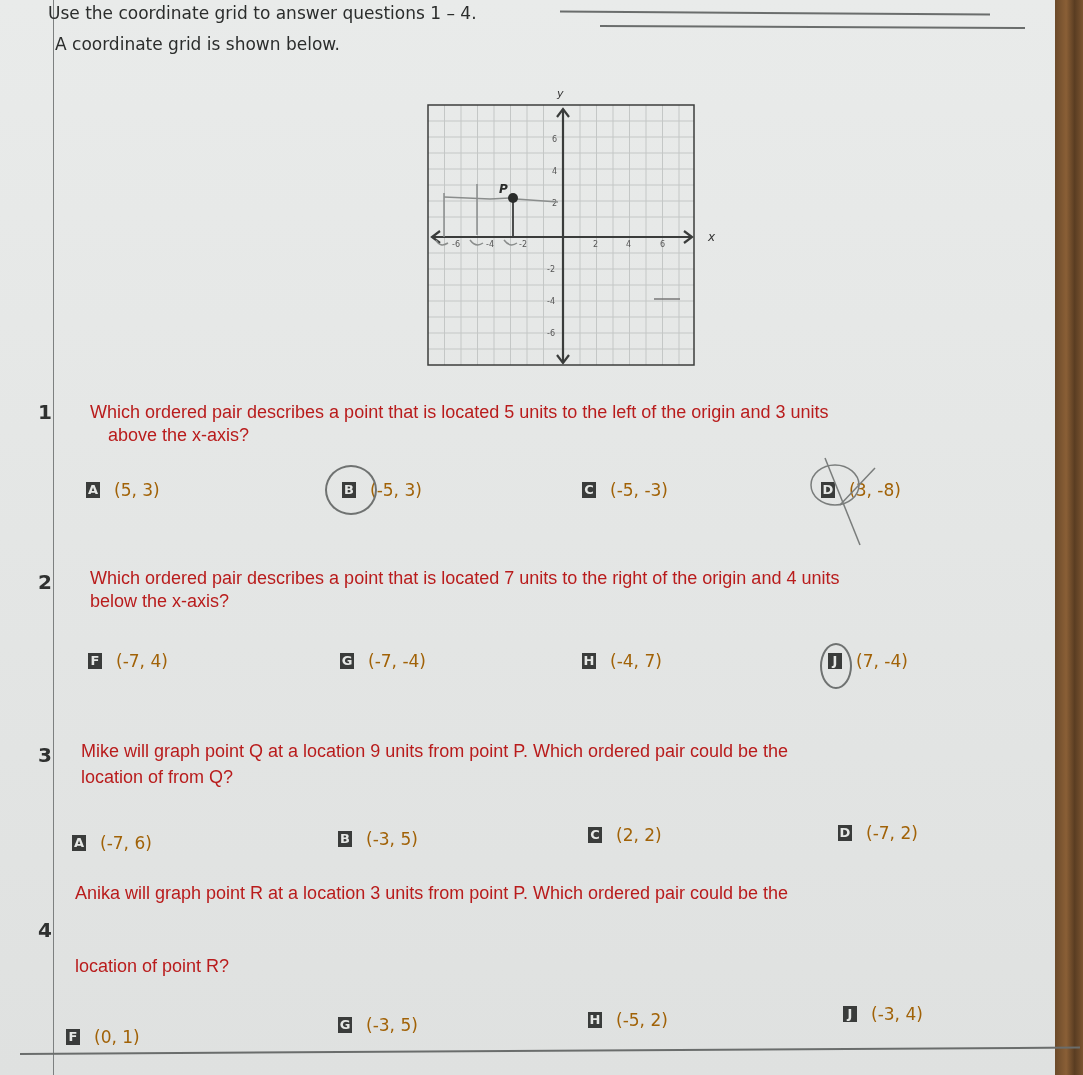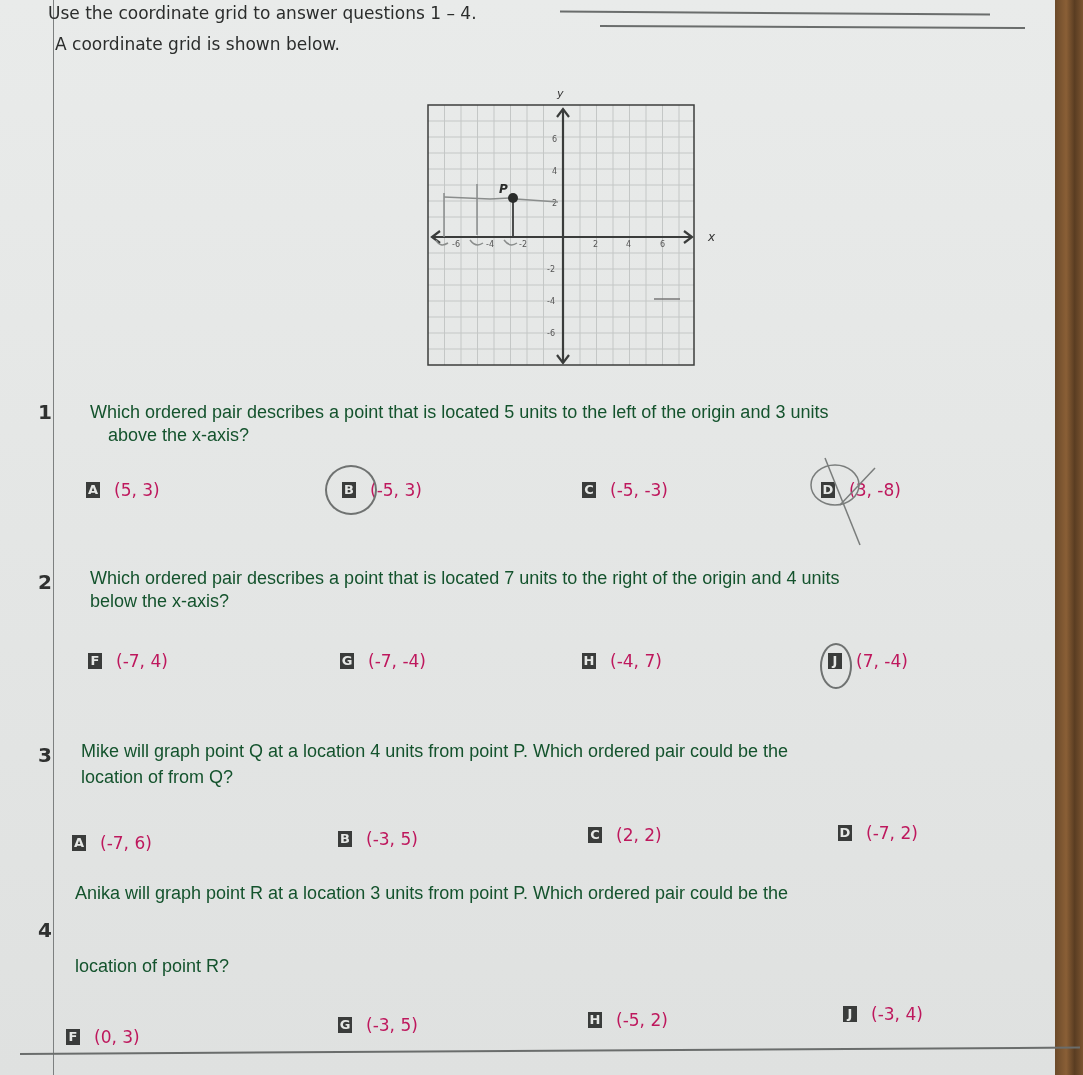--- a/index.html
+++ b/index.html
@@ -11,25 +11,25 @@
   .wood { position:absolute; right:0; top:0; width:28px; height:1075px;
     background:linear-gradient(90deg,#6b4a2a,#8a5f36 40%,#5a3d22 70%,#7a5430); }
   .paper { position:absolute; left:0; top:0; width:1062px; height:1075px;
     background:linear-gradient(180deg,#e9ebea 0%,#e4e6e5 50%,#dfe1e0 100%); }
   .margin-line { position:absolute; left:53px; top:0; width:1px; height:1075px; background:#7d8080; }
   .top-rule { position:absolute; height:2px; background:#6a6d6c; }
   .abs { position:absolute; white-space:nowrap; }
   .intro-title { left:48px; top:3px; font-size:17px; font-weight:normal; }
   .intro-sub { left:55px; top:34px; font-size:17px; }
   .qnum { font-size:20px; font-weight:bold; color:#2f3130; }
-  .qtext { font-family:"Liberation Sans", sans-serif; font-size:18px; line-height:23px; color:#14532d; }
+  .qtext { font-family:"Liberation Sans", sans-serif; font-size:18px; line-height:23px; color:#b91c1c; }
   .choice { display:flex; align-items:center; gap:14px; font-size:17px; }
   .letter { display:inline-block; width:14px; height:16px; background:#3a3c3b; color:#e6e8e6;
     font-size:13px; font-weight:bold; line-height:16px; text-align:center; font-family:"DejaVu Sans", sans-serif; }
-  .val { font-family:"DejaVu Sans", sans-serif; font-size:17px; color:#be185d; }
+  .val { font-family:"DejaVu Sans", sans-serif; font-size:17px; color:#a16207; }
   .circle-mark { position:absolute; border:2px solid #6f7271; border-radius:50%; }
   svg text { font-family:"DejaVu Sans", sans-serif; }
 </style>
 </head>
 <body>
 
 <div class="paper"></div>
 <div class="wood"></div>
 <div class="margin-line"></div>
 <div class="top-rule" style="left:560px; top:12px; width:430px; transform:rotate(0.4deg);"></div>
@@ -153,21 +153,21 @@
     <span class="letter">H</span>
     <span class="val">(-4, 7)</span>
   </div>
 <div class="abs choice" style="left:828px; top:651px;">
     <span class="letter">J</span>
     <span class="val">(7, -4)</span>
   </div>
 <div class="circle-mark" style="left:820px; top:643px; width:28px; height:42px;"></div>
 
 <div class="abs qnum" style="left:38px; top:743px;">3</div>
-<div class="abs qtext" style="left:81px; top:740px;">Mike will graph point Q at a location 4 units from point P. Which ordered pair could be the</div>
+<div class="abs qtext" style="left:81px; top:740px;">Mike will graph point Q at a location 9 units from point P. Which ordered pair could be the</div>
 <div class="abs qtext" style="left:81px; top:766px;">location of from Q?</div>
 <div class="abs choice" style="left:72px; top:833px;">
     <span class="letter">A</span>
     <span class="val">(-7, 6)</span>
   </div>
 <div class="abs choice" style="left:338px; top:829px;">
     <span class="letter">B</span>
     <span class="val">(-3, 5)</span>
   </div>
 <div class="abs choice" style="left:588px; top:825px;">
@@ -177,21 +177,21 @@
 <div class="abs choice" style="left:838px; top:823px;">
     <span class="letter">D</span>
     <span class="val">(-7, 2)</span>
   </div>
 
 <div class="abs qnum" style="left:38px; top:918px;">4</div>
 <div class="abs qtext" style="left:75px; top:882px;">Anika will graph point R at a location 3 units from point P. Which ordered pair could be the</div>
 <div class="abs qtext" style="left:75px; top:955px;">location of point R?</div>
 <div class="abs choice" style="left:66px; top:1027px;">
     <span class="letter">F</span>
-    <span class="val">(0, 3)</span>
+    <span class="val">(0, 1)</span>
   </div>
 <div class="abs choice" style="left:338px; top:1015px;">
     <span class="letter">G</span>
     <span class="val">(-3, 5)</span>
   </div>
 <div class="abs choice" style="left:588px; top:1010px;">
     <span class="letter">H</span>
     <span class="val">(-5, 2)</span>
   </div>
 <div class="abs choice" style="left:843px; top:1004px;">

